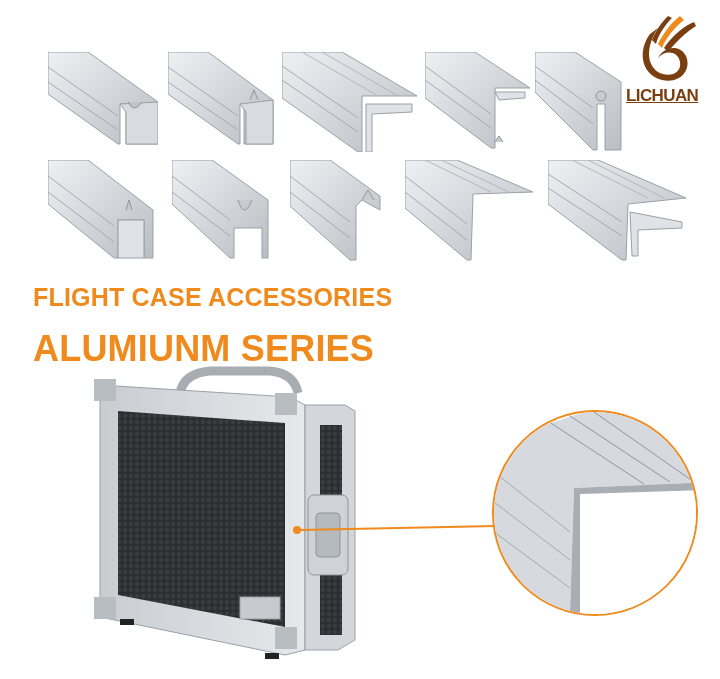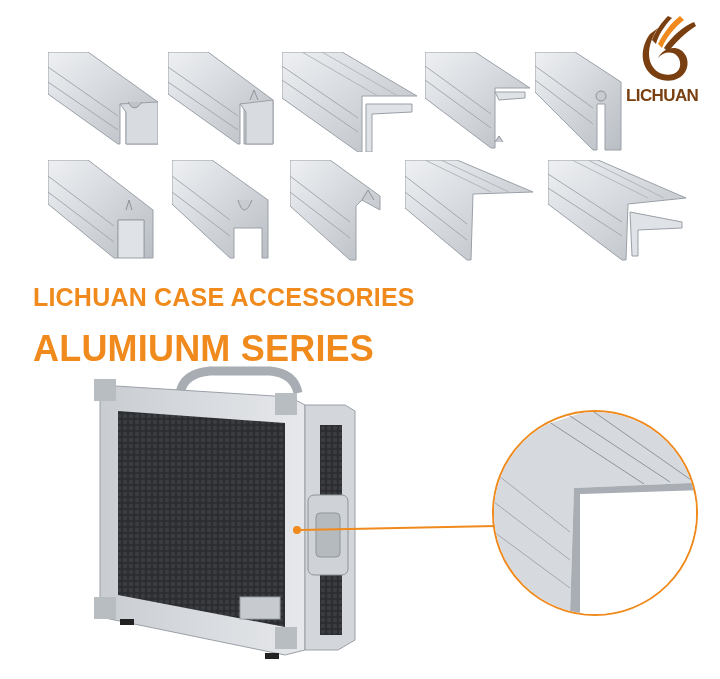--- a/index.html
+++ b/index.html
@@ -2,21 +2,21 @@
 <html><head>
 <meta charset="utf-8">
 <style>
   html,body{margin:0;padding:0;background:#fff;}
   body{width:720px;height:679px;position:relative;overflow:hidden;font-family:"Liberation Sans",sans-serif;}
   .abs{position:absolute;}
   .profile{position:absolute;}
   .headline{position:absolute;left:33px;color:#f08a1c;font-weight:bold;letter-spacing:0.2px;white-space:nowrap;}
   .h1{top:283px;font-size:25px;}
   .h2{top:310px;font-size:36px;margin-top:18px;}
-  .logo-text{position:absolute;left:626px;top:86px;font-size:17px;font-weight:bold;color:#7a3f10;letter-spacing:-0.6px;}
+  .logo-text{position:absolute;left:626px;top:86px;font-size:17px;font-weight:bold;color:#7a3f10;letter-spacing:-0.6px;text-decoration:underline;}
 </style>
 </head>
 <body>
 
 <div>
   <svg class="abs" style="left:628px;top:14px" width="74" height="74" viewBox="0 0 74 74">
     <path d="M22 20 C10 36 12 60 34 66 C52 70 64 56 58 42 C52 30 36 32 30 44 C36 36 50 36 52 48 C54 60 40 64 30 58 C18 50 18 32 30 14 Z" fill="#7a3f10"></path>
     <path d="M30 30 C36 18 44 8 52 2 L56 6 C46 14 38 24 34 34 Z" fill="#f08a1c"></path>
     <path d="M36 34 C44 22 56 12 66 8 L68 12 C58 18 48 28 40 38 Z" fill="#7a3f10"></path>
     <path d="M24 26 C28 16 34 8 40 2 L44 4 C36 12 30 22 28 30 Z" fill="#7a3f10"></path>
@@ -98,21 +98,21 @@
   <svg class="profile" style="left:548px;top:160px" width="140" height="105" viewBox="0 0 140 105">
     <polygon points="0,0 50,0 138,38 80,44 78,100 74,100 0,44" fill="url(#al)" stroke="#9aa0a7"></polygon>
     <polygon points="82,52 134,62 134,68 90,70 90,96 84,96" fill="#dfe2e6" stroke="#9aa0a7"></polygon>
     <line x1="0" y1="14" x2="74" y2="62" stroke="#a4a9ae"></line>
       <line x1="0" y1="28" x2="74" y2="76" stroke="#a4a9ae"></line>
     <line x1="24" y1="0" x2="100" y2="38" stroke="#b2b7bc"></line>
       <line x1="40" y1="0" x2="116" y2="38" stroke="#b2b7bc"></line>
   </svg>
 </div>
 
-<div class="headline h1">LICHUAN CASE ACCESSORIES</div>
+<div class="headline h1">FLIGHT CASE ACCESSORIES</div>
 <div class="headline h2">ALUMIUNM SERIES</div>
 
 <svg class="abs" style="left:80px;top:365px" width="300" height="300" viewBox="0 0 300 300">
   <defs>
     <pattern id="hex" width="6" height="6" patternUnits="userSpaceOnUse">
       <rect width="6" height="6" fill="#2b2d30"></rect>
       <circle cx="3" cy="3" r="2.2" fill="#3a3c40"></circle>
     </pattern>
     <linearGradient id="frame" x1="0" y1="0" x2="1" y2="0">
         <stop offset="0" stop-color="#c9cdd2"></stop>

